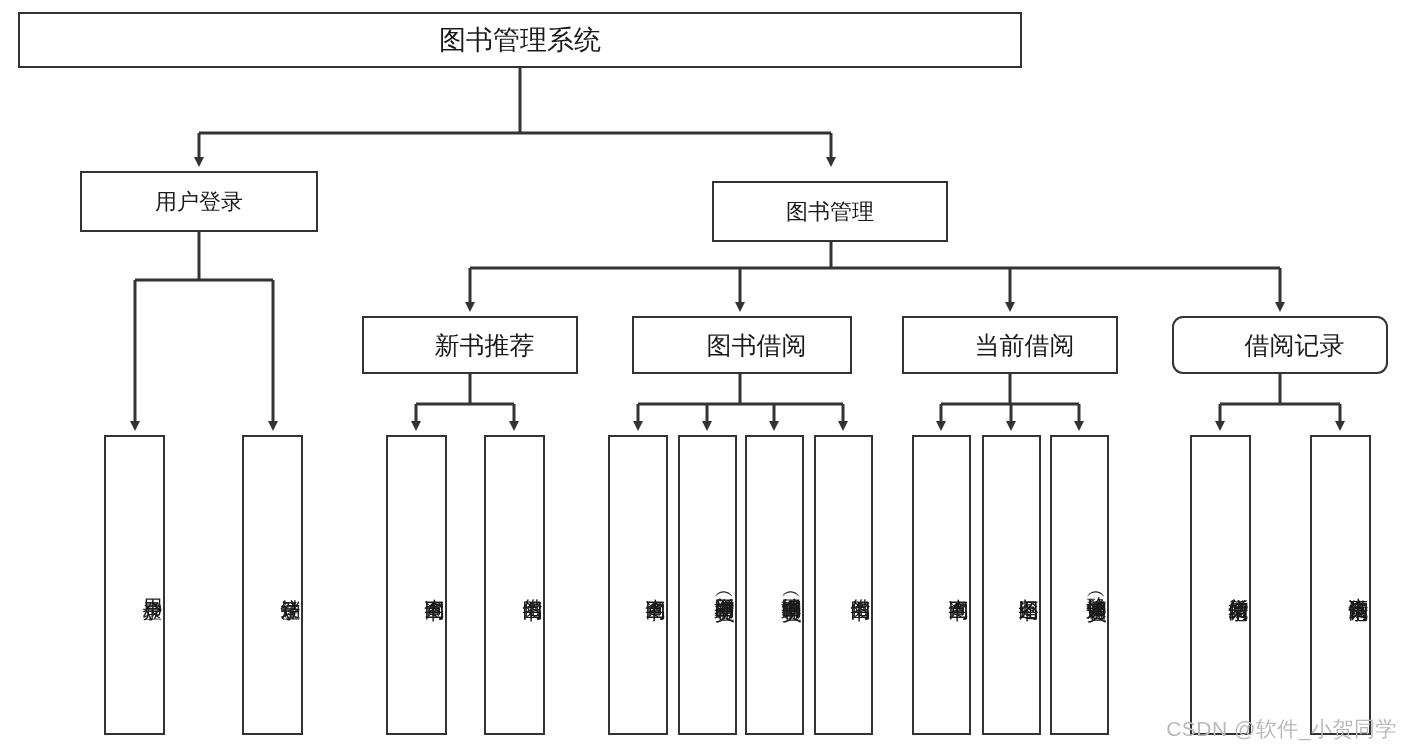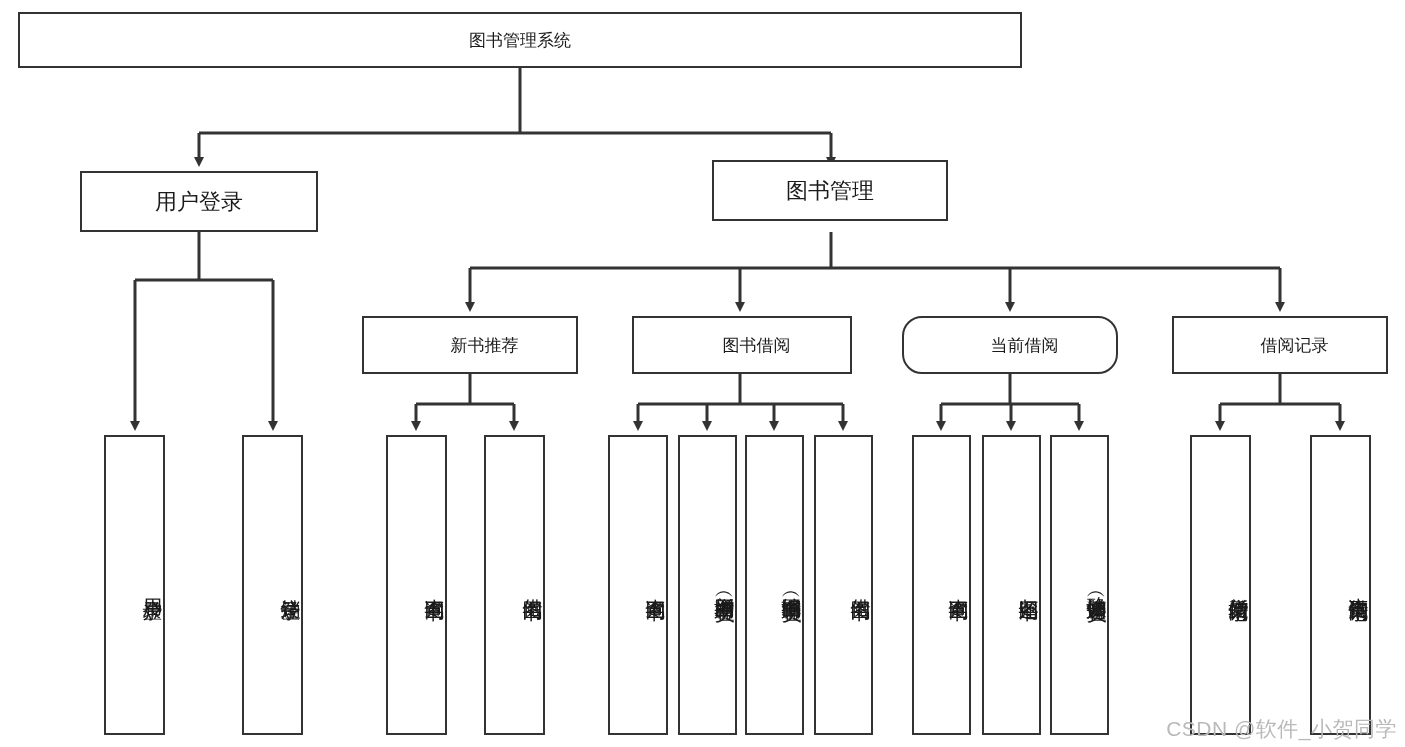--- a/index.html
+++ b/index.html
@@ -22,27 +22,27 @@
     position: absolute;
     box-sizing: border-box;
     border: 2px solid #333333;
     background: #ffffff;
     display: flex;
     align-items: center;
     justify-content: center;
     color: #1a1a1a;
   }
   .node.root {
-    font-size: 17px;
+    font-size: 27px;
   }
   .node.lvl1 {
     font-size: 22px;
   }
   .node.lvl2 {
-    font-size: 17px;
+    font-size: 25px;
     padding-left: 29px;
   }
   .node.leaf {
     font-size: 20px;
     writing-mode: vertical-rl;
     text-orientation: upright;
     line-height: 1.08;
     letter-spacing: 1px;
     padding: 6px 0;
     align-items: flex-start;
@@ -127,34 +127,34 @@
     </g>
   </svg>
 
   <div class="node root" style="left: 18px; top: 12px; width: 1004px; height: 56px;">
     <span class="label">图书管理系统</span>
   </div>
 
   <div class="node lvl1" style="left: 80px; top: 171px; width: 238px; height: 61px;">
     <span class="label">用户登录</span>
   </div>
-  <div class="node lvl1" style="left: 712px; top: 160px; width: 236px; height: 61px;">
+  <div class="node lvl1" style="left: 712px; top: 181px; width: 236px; height: 61px;">
     <span class="label">图书管理</span>
   </div>
 
   <div class="node lvl2" style="left: 362px; top: 316px; width: 216px; height: 58px;">
     <span class="label">新书推荐</span>
   </div>
   <div class="node lvl2" style="left: 632px; top: 316px; width: 220px; height: 58px;">
     <span class="label">图书借阅</span>
   </div>
-  <div class="node lvl2" style="left: 902px; top: 316px; width: 216px; height: 58px; border-radius: 20px;">
+  <div class="node lvl2" style="left: 902px; top: 316px; width: 216px; height: 58px;">
     <span class="label">当前借阅</span>
   </div>
-  <div class="node lvl2" style="left: 1172px; top: 316px; width: 216px; height: 58px;">
+  <div class="node lvl2" style="left: 1172px; top: 316px; width: 216px; height: 58px; border-radius: 11px;">
     <span class="label">借阅记录</span>
   </div>
 
   <div class="node leaf" style="left: 104px; top: 435px; width: 61px; height: 300px;">
     <span class="label">用户登录</span>
   </div>
   <div class="node leaf" style="left: 242px; top: 435px; width: 61px; height: 300px;">
     <span class="label">注销登录</span>
   </div>
   <div class="node leaf" style="left: 386px; top: 435px; width: 61px; height: 300px;">

